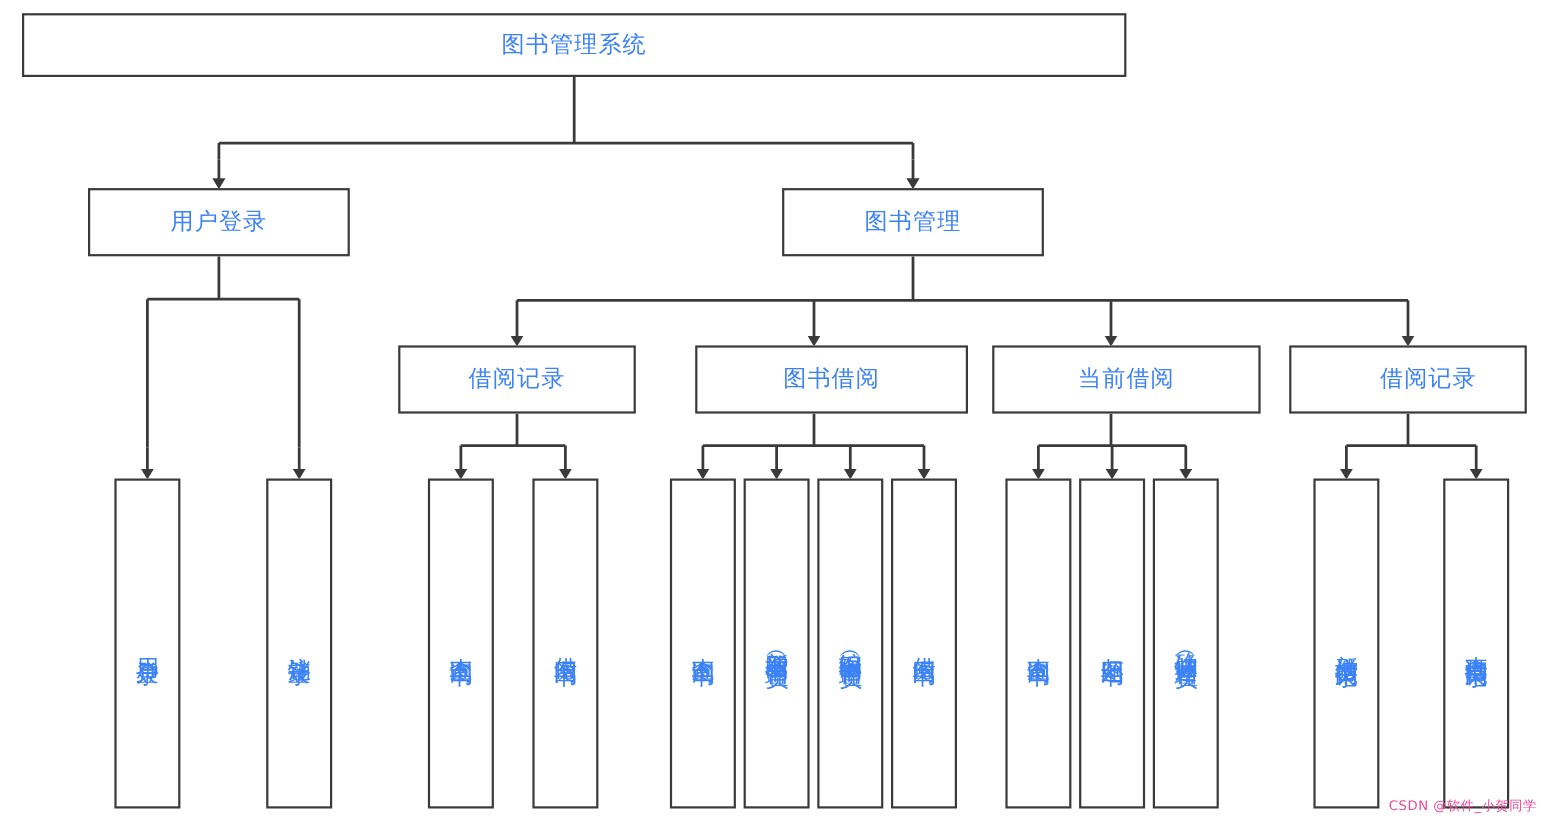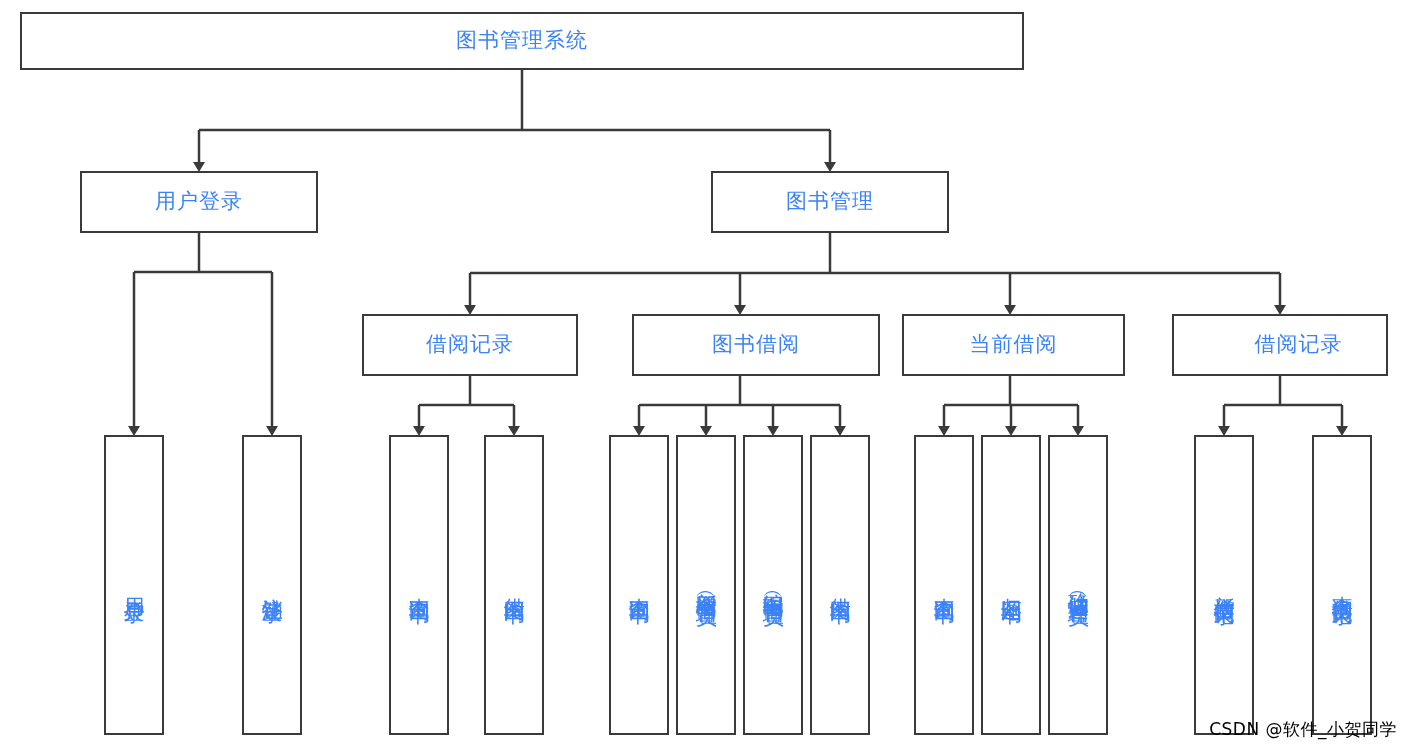--- a/index.html
+++ b/index.html
@@ -55,22 +55,22 @@
     left: 0;
     top: 0;
     width: 1405px;
     height: 747px;
     pointer-events: none;
   }
   #watermark {
     position: absolute;
     right: 8px;
     bottom: 6px;
-    font-size: 17px;
-    color: #000000;
+    font-size: 12px;
+    color: #ec4899;
     letter-spacing: 0.5px;
     white-space: nowrap;
     margin-top: 40px;
   }
 </style>
 </head>
 <body>
 
 <div id="canvas">
 
@@ -133,21 +133,21 @@
     </g>
   </svg>
 
   <div class="node horiz" style="left: 20px; top: 12px; width: 1004px; height: 58px;">图书管理系统</div>
 
   <div class="node horiz" style="left: 80px; top: 171px; width: 238px; height: 62px;">用户登录</div>
   <div class="node horiz" style="left: 711px; top: 171px; width: 238px; height: 62px;">图书管理</div>
 
   <div class="node horiz" style="left: 362px; top: 314px; width: 216px; height: 62px;">借阅记录</div>
   <div class="node horiz" style="left: 632px; top: 314px; width: 248px; height: 62px;">图书借阅</div>
-  <div class="node horiz" style="left: 902px; top: 314px; width: 223px; height: 62px;">当前借阅</div>
+  <div class="node horiz" style="left: 902px; top: 314px; width: 244px; height: 62px;">当前借阅</div>
   <div class="node horiz" style="left: 1172px; top: 314px; width: 216px; height: 62px; padding-left: 37px;">借阅记录</div>
 
   <div class="node vert" style="left: 104px; top: 435px; width: 60px; height: 300px;">
     <span class="vlabel">用户登录</span>
   </div>
   <div class="node vert" style="left: 242px; top: 435px; width: 60px; height: 300px;">
     <span class="vlabel">注销登录</span>
   </div>
   <div class="node vert" style="left: 389px; top: 435px; width: 60px; height: 300px;">
     <span class="vlabel">查询图书</span>

